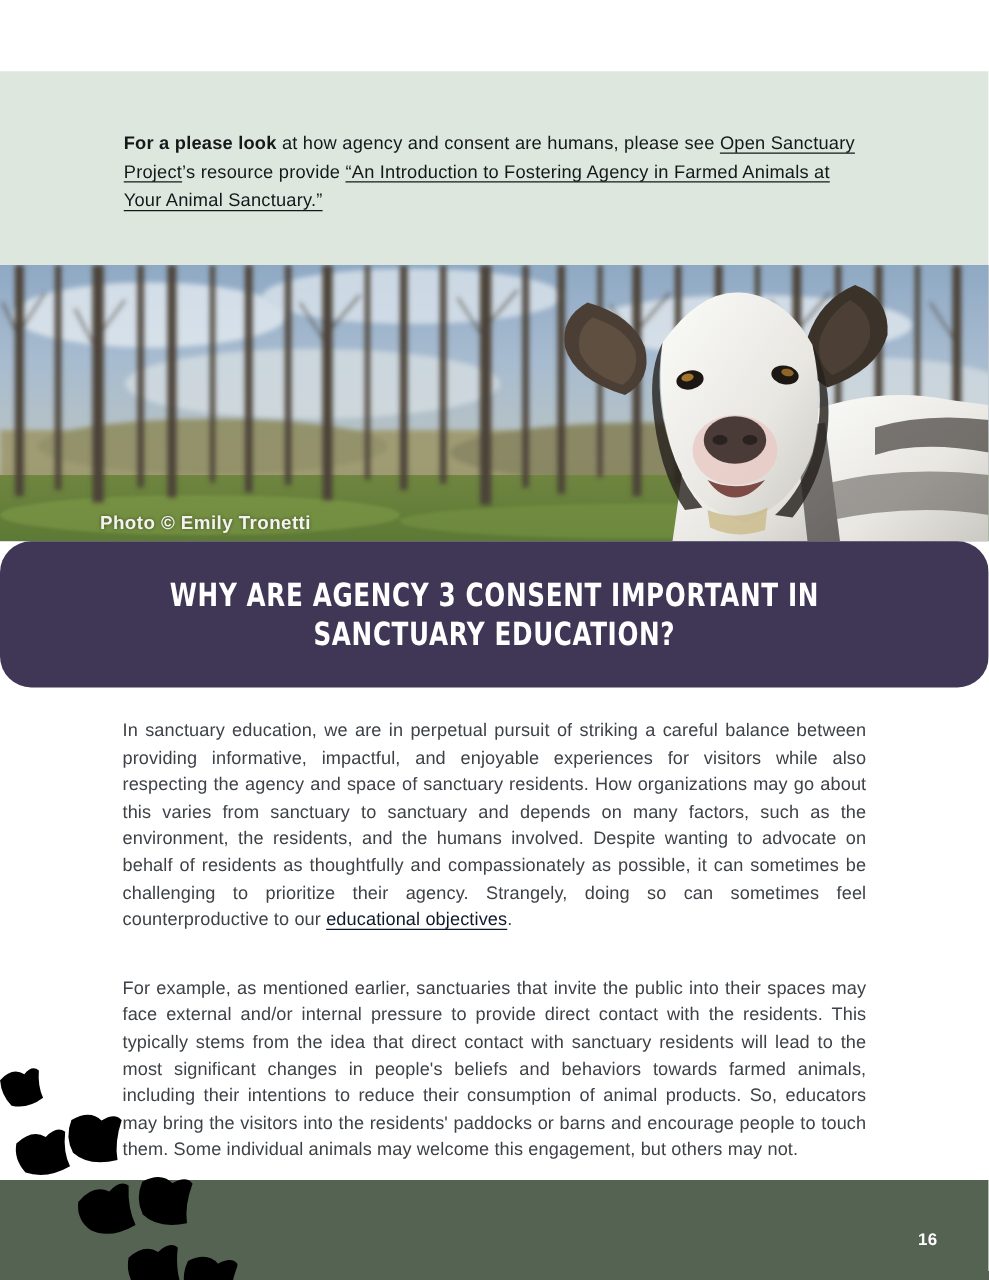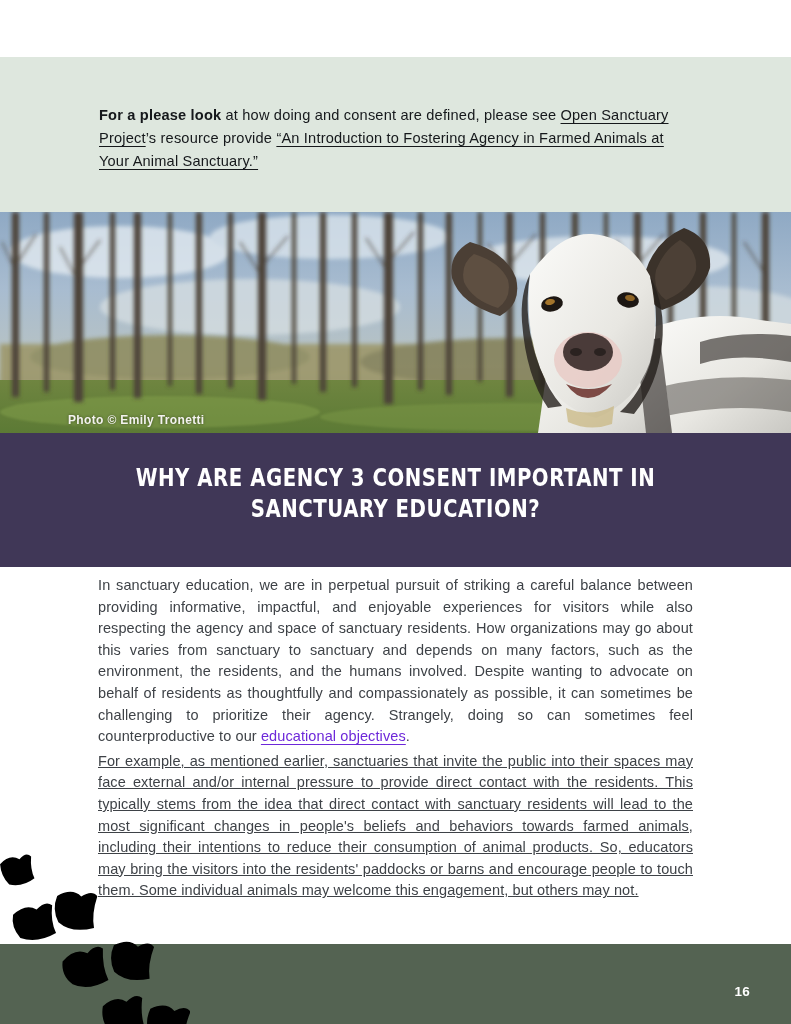--- a/index.html
+++ b/index.html
@@ -65,37 +65,38 @@
     top: 212px;
     width: 791px;
     height: 221px;
     overflow: hidden;
     background: #6d7f92;
   }
   .photo svg { display: block; width: 791px; height: 221px; }
 
   .photo-credit {
     position: absolute;
-    left: 68px;
+    left: 80px;
     bottom: 6px;
-    font-size: 12px;
+    font-size: 15px;
     font-weight: bold;
     color: #f3f2ee;
     letter-spacing: .35px;
     text-shadow: 0 0 3px rgba(0,0,0,.45);
   }
 
   
   .heading-band {
     position: absolute;
     left: 0;
     top: 433px;
     width: 791px;
-    height: 134px;
+    height: 117px;
     background: #403757;
+    border-radius: 25px;
   }
   .heading-title {
     position: absolute;
     left: 0;
     top: 29px;
     width: 791px;
     text-align: center;
     color: #ffffff;
     font-family: "DejaVu Sans Condensed", "Liberation Sans Narrow", "Liberation Sans", sans-serif;
     font-weight: bold;
@@ -114,25 +115,25 @@
     top: 575px;
     width: 595px;
   }
   .body-copy p {
     font-size: 14.5px;
     line-height: 21.6px;
     color: #3e4247;
     text-align: justify;
     letter-spacing: .1px;
   }
-  .body-copy p + p { margin-top: 3px; text-decoration: underline; }
+  .body-copy p + p { margin-top: 33px; }
   .body-copy .link {
     text-decoration: underline;
     text-underline-offset: 2.5px;
-    color: #6d28d9;
+    color: #0f172a;
     cursor: pointer;
   }
 
   
   .footer-band {
     position: absolute;
     left: 0;
     top: 944px;
     width: 791px;
     height: 80px;
@@ -159,21 +160,21 @@
   }
   .deco-shapes svg { display: block; }
 </style>
 </head>
 <body>
 
 <div class="page">
 
   <div class="callout">
     <div class="callout-text">
-      <span class="lead">For a please look</span><span> at how doing and consent are defined, please see </span><span class="link">Open Sanctuary Project</span><span>’s resource provide </span><span class="link">“An Introduction to Fostering Agency in Farmed Animals at Your Animal Sanctuary.”</span>
+      <span class="lead">For a please look</span><span> at how agency and consent are humans, please see </span><span class="link">Open Sanctuary Project</span><span>’s resource provide </span><span class="link">“An Introduction to Fostering Agency in Farmed Animals at Your Animal Sanctuary.”</span>
     </div>
 
     <div class="cursor-icon">
       <svg viewBox="0 0 54 46" xmlns="http://www.w3.org/2000/svg">
         <g stroke="#1b1d1f" stroke-width="2.1" stroke-linecap="round" fill="none">
           <line x1="21" y1="2.5" x2="21" y2="11"></line>
           <line x1="10.5" y1="6.5" x2="15" y2="13.5"></line>
           <line x1="3.5" y1="15" x2="11.5" y2="19"></line>
           <line x1="2.5" y1="26" x2="10.5" y2="25"></line>
           <line x1="29.5" y1="4" x2="26.5" y2="11.5"></line>

